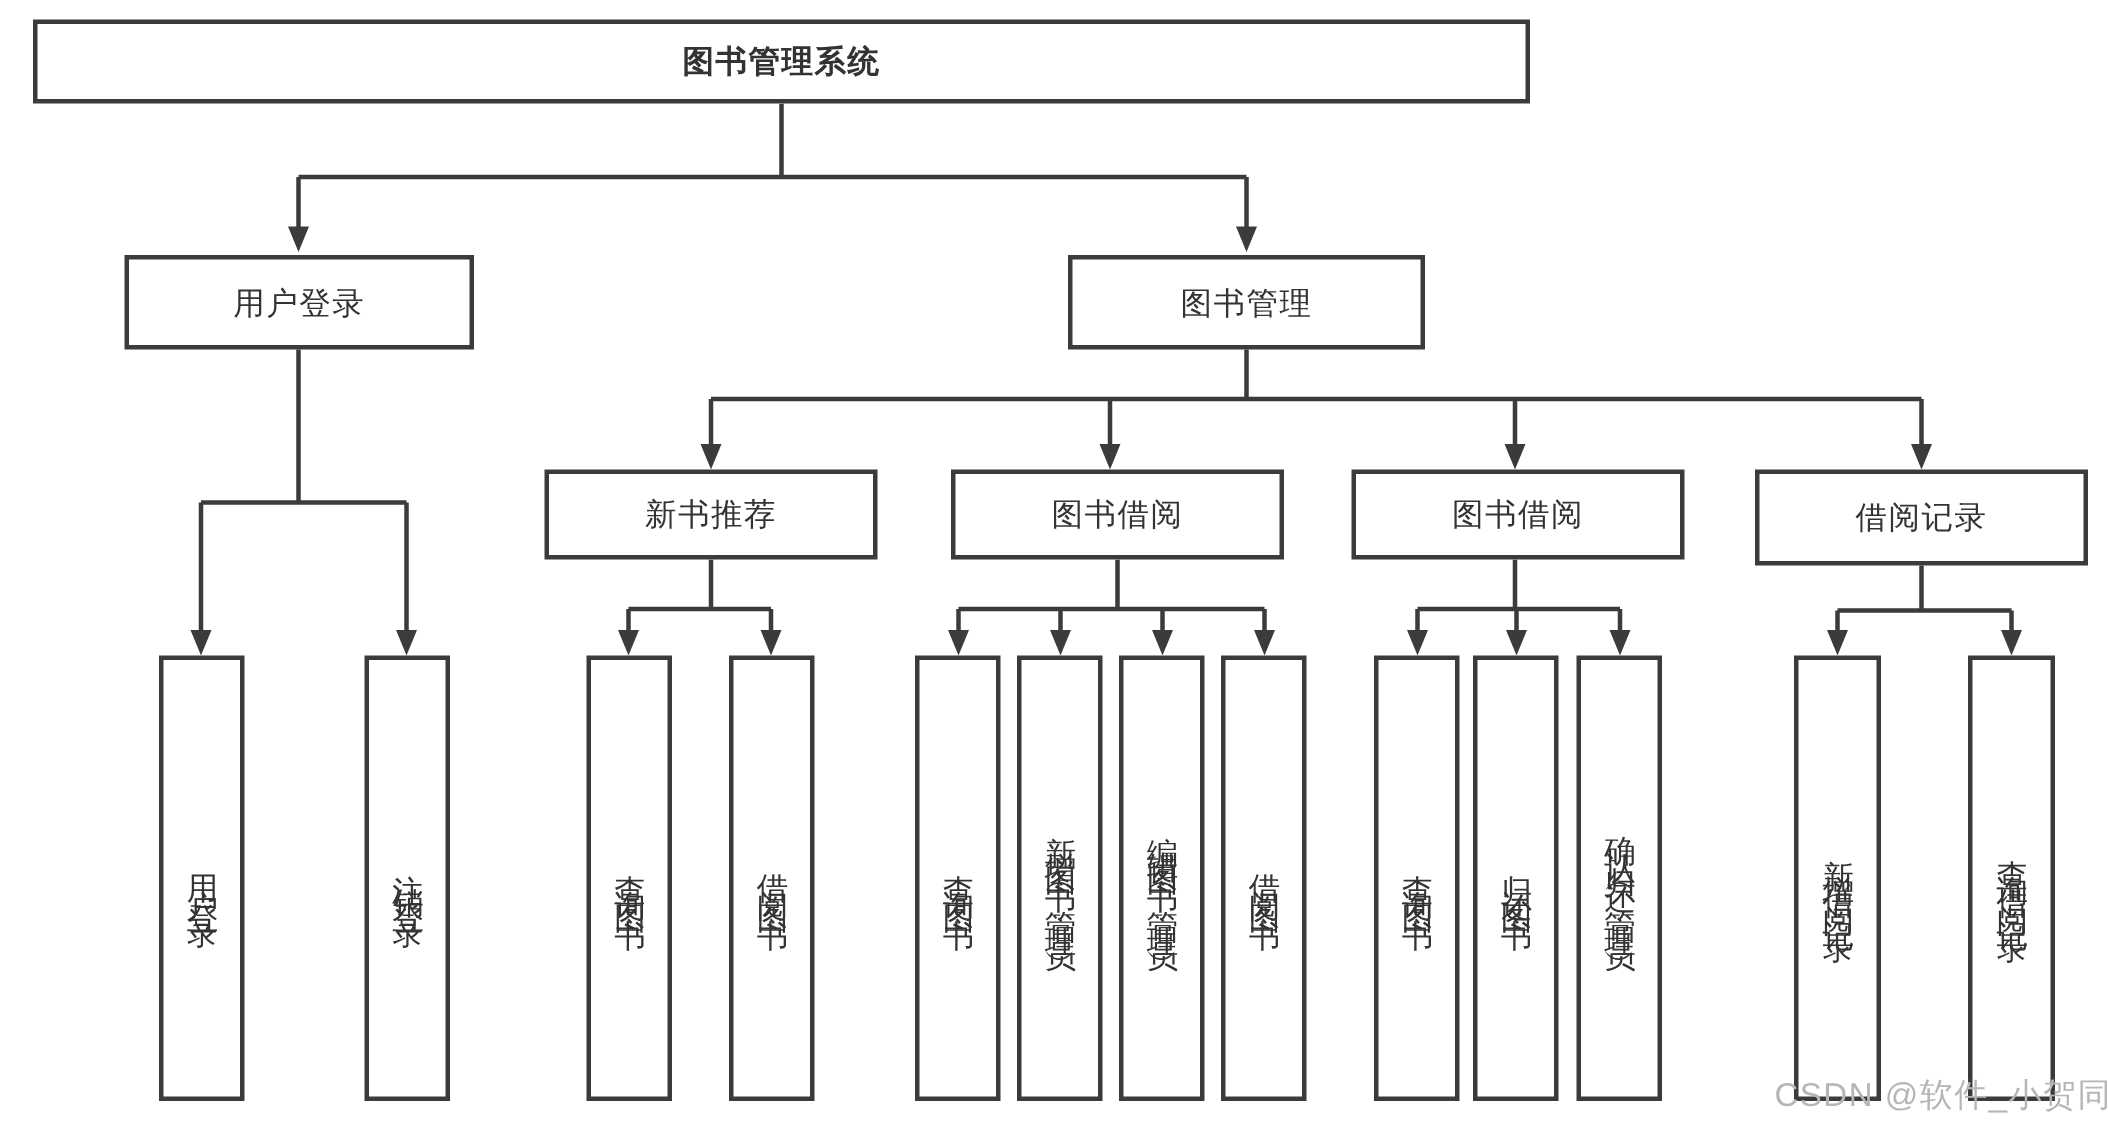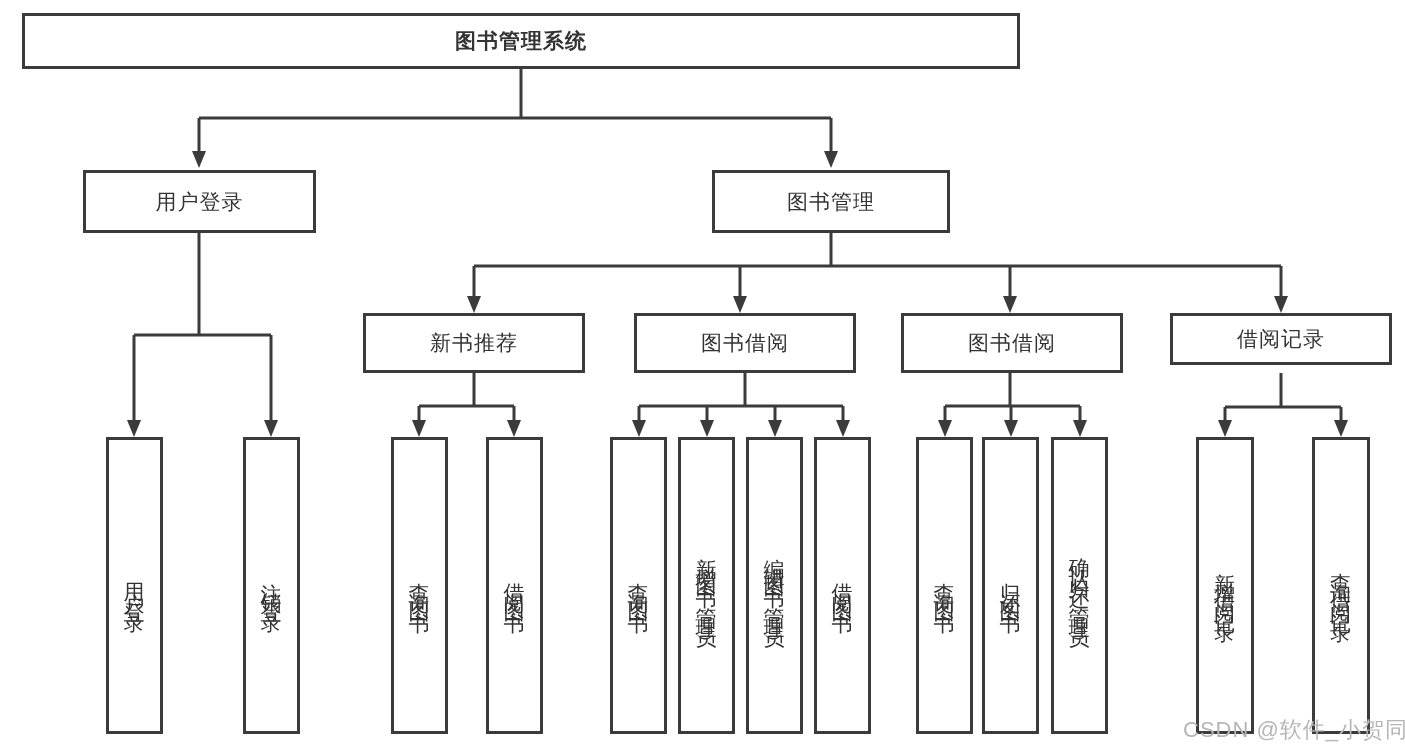--- a/index.html
+++ b/index.html
@@ -102,21 +102,21 @@
 
   <div class="hbox" style="left:712px;top:170px;width:238px;height:63px;">
     <span>图书管理</span>
   </div>
   <div class="hbox" style="left:634px;top:313px;width:222px;height:60px;">
     <span>图书借阅</span>
   </div>
   <div class="hbox" style="left:901px;top:313px;width:222px;height:60px;">
     <span>图书借阅</span>
   </div>
-  <div class="hbox" style="left:1170px;top:313px;width:222px;height:52px;">
+  <div class="hbox" style="left:1170px;top:313px;width:222px;height:64px;">
     <span>借阅记录</span>
   </div>
 
   <div class="vbox" style="left:106px;">
     <span>用户登录</span>
   </div>
   <div class="vbox" style="left:243px;">
     <span>注销登录</span>
   </div>
 

